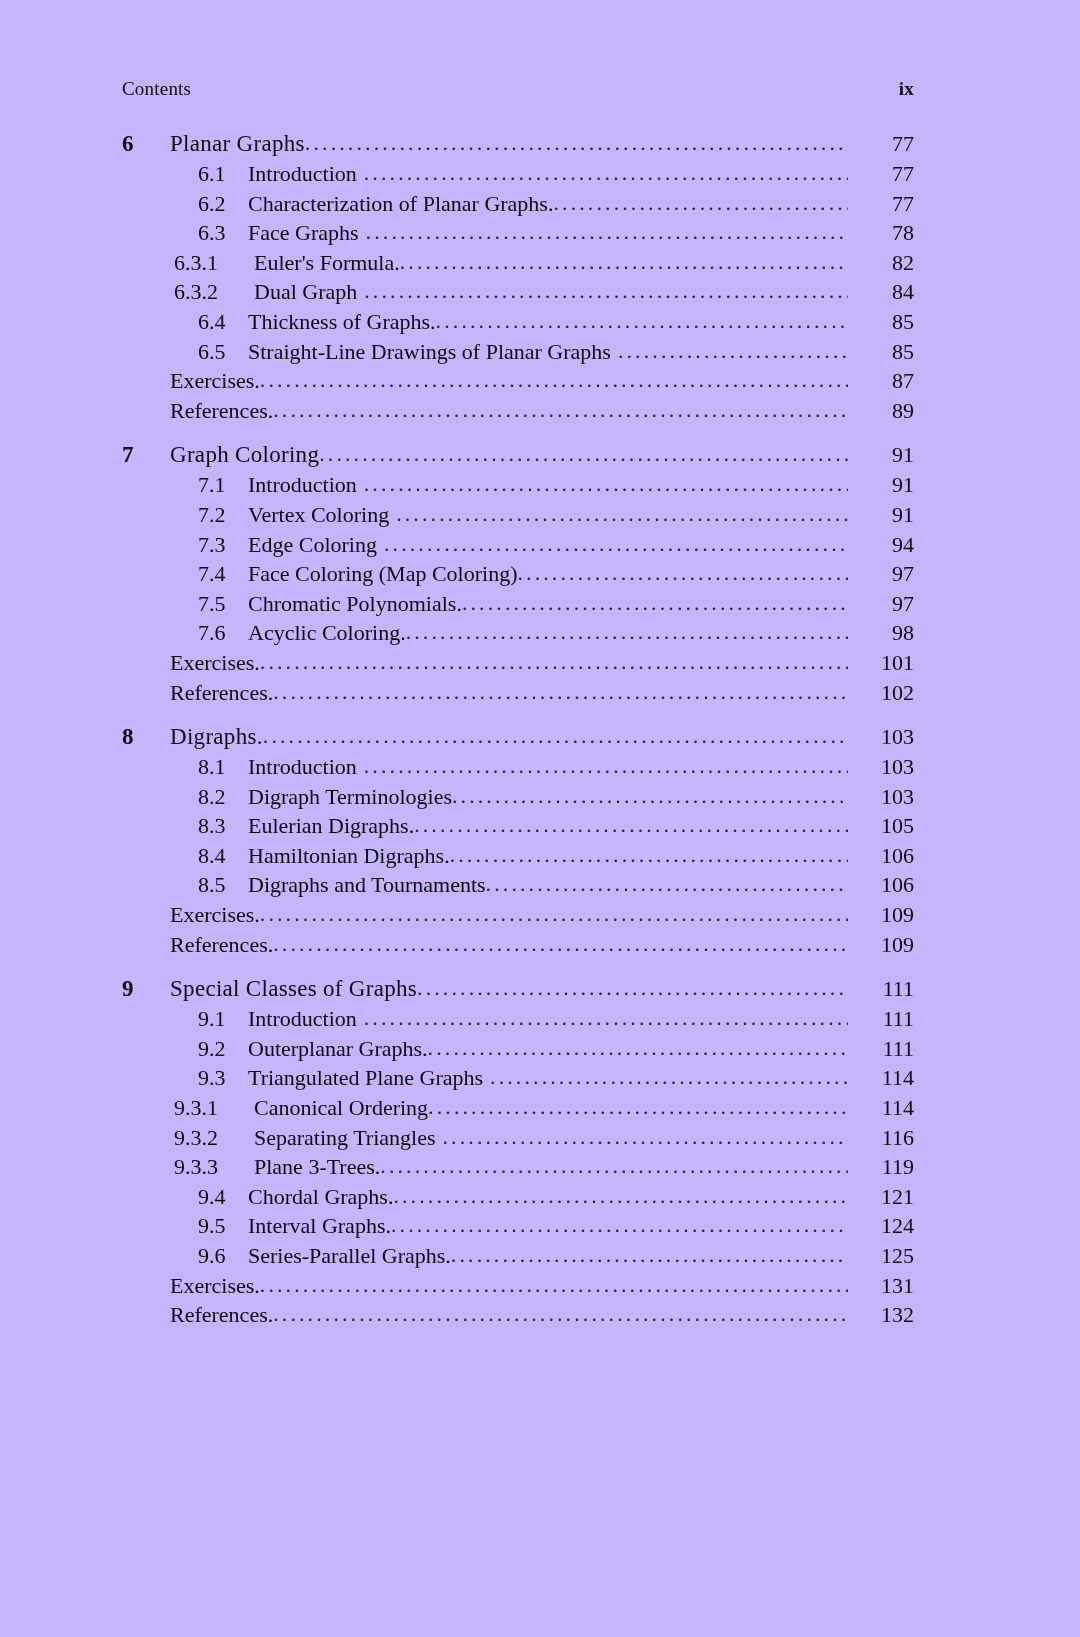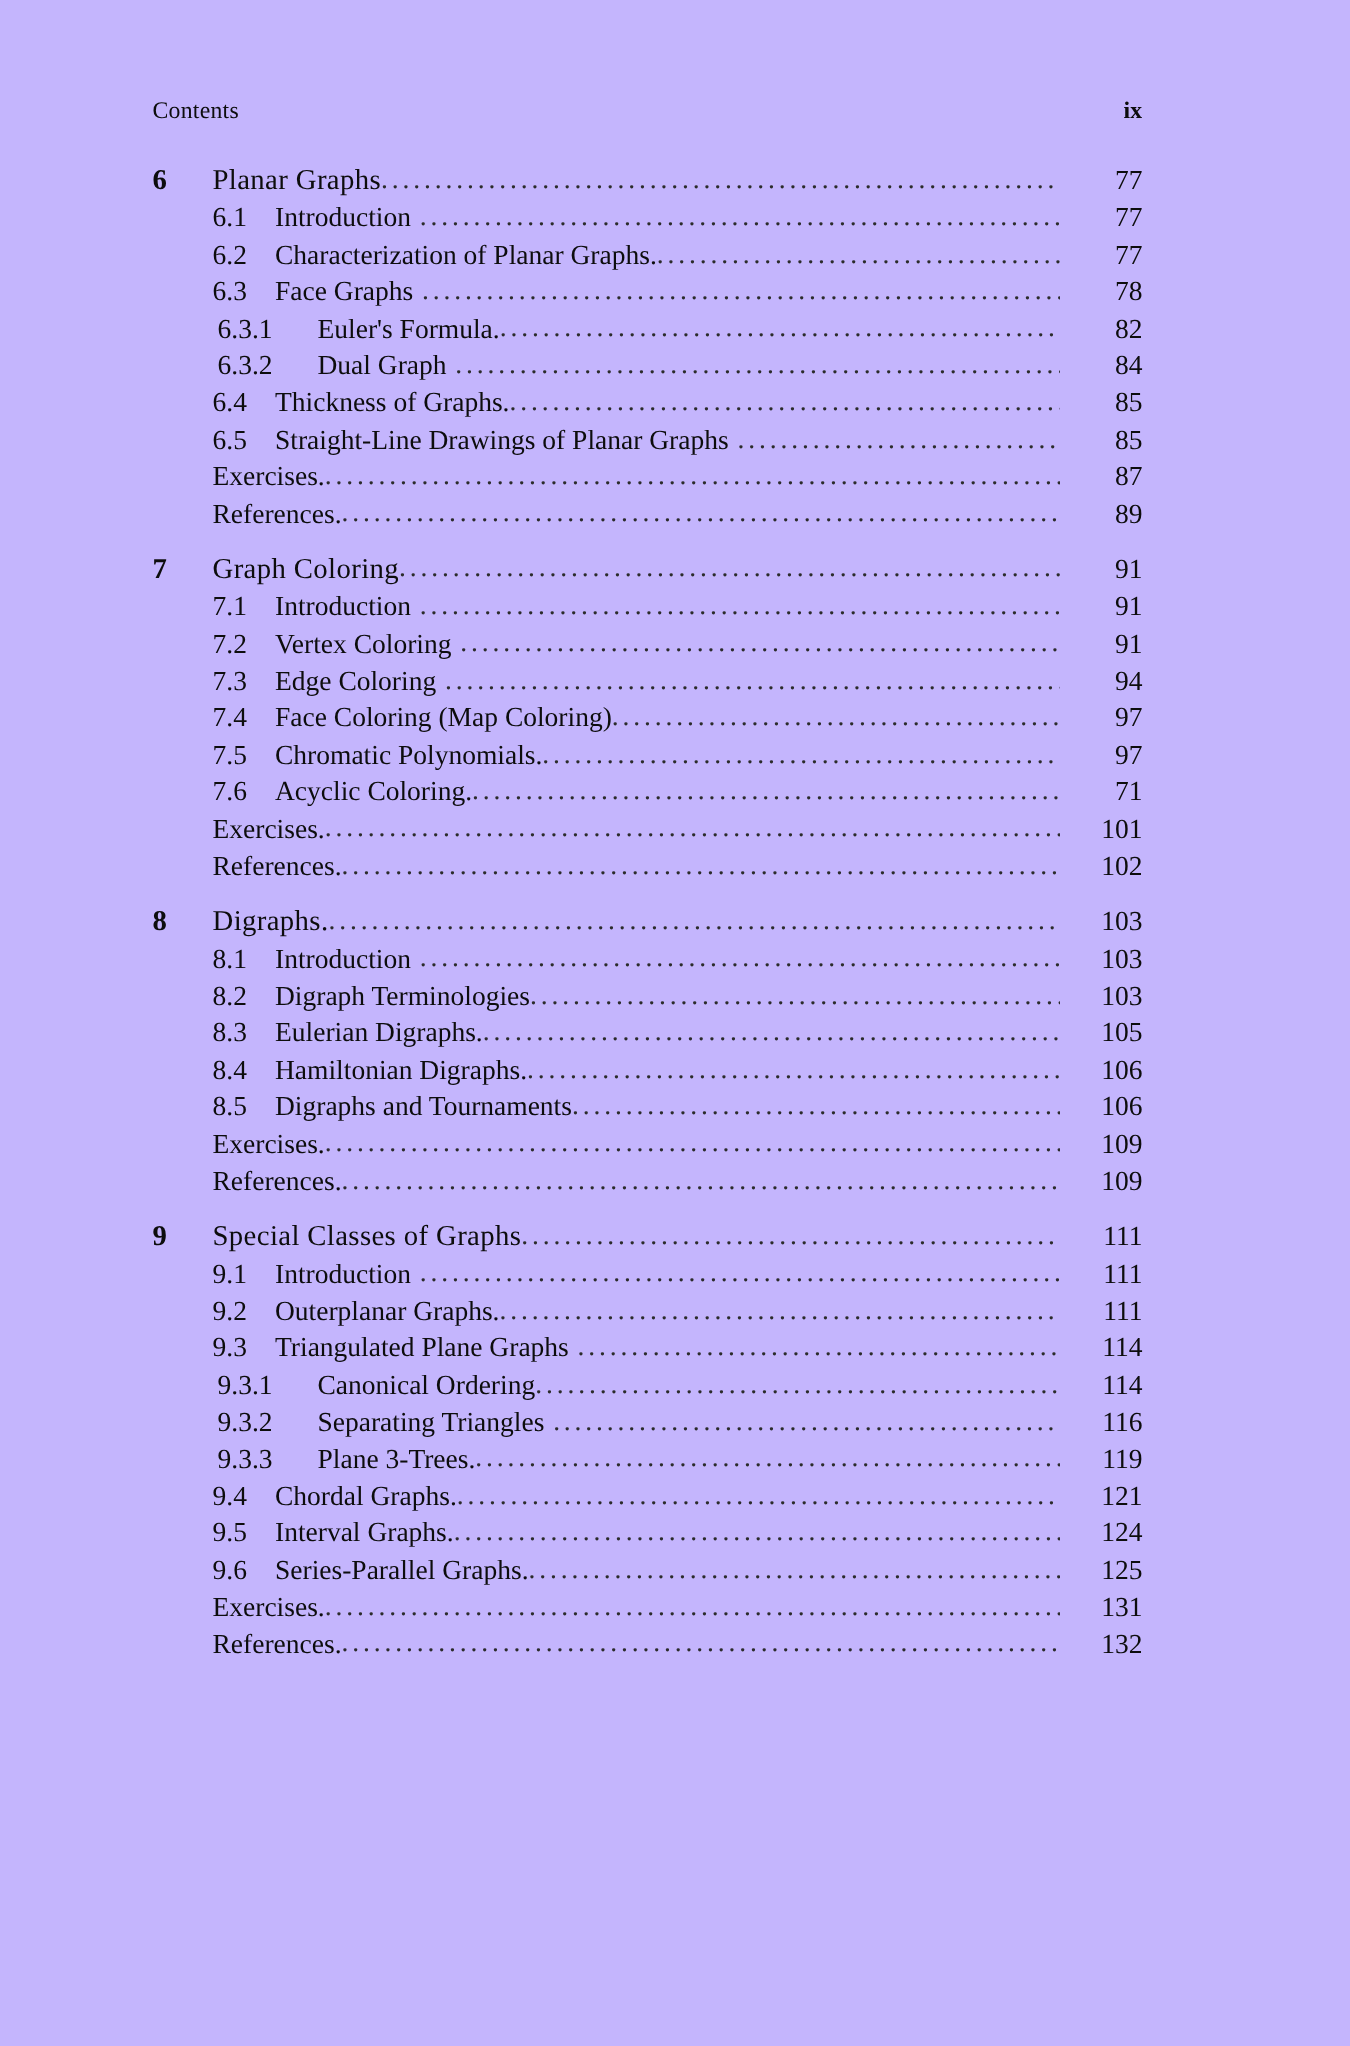--- a/index.html
+++ b/index.html
@@ -93,21 +93,21 @@
   .lvl-chapter .num {
     width: 48px;
     font-weight: bold;
     font-size: 23px;
   }
   .lvl-chapter .title {
     font-weight: normal;
     font-size: 23px;
     letter-spacing: 0.3px;
   }
-  .lvl-section .num  { width: 50px; margin-left: 48px; }
+  .lvl-section .num  { width: 50px; margin-left: 76px; }
   .lvl-section .title{ }
   .lvl-sub .num      { width: 80px; margin-left: 52px; }
   .lvl-sub .title    { }
   .lvl-back .num     { width: 0px; margin-left: 48px; }
   .lvl-back .title   { }
 
   
   .gap-tight { margin-right: 0px; }
   .gap-wide  { margin-right: 7px; }
 </style>
@@ -218,21 +218,21 @@
         <div class="row lvl-section">
           <span class="num">7.5</span>
           <span class="title gap-tight">Chromatic Polynomials.</span>
           <span class="leader"></span>
           <span class="page-no">97</span>
         </div>
         <div class="row lvl-section">
           <span class="num">7.6</span>
           <span class="title gap-tight">Acyclic Coloring.</span>
           <span class="leader"></span>
-          <span class="page-no">71</span>
+          <span class="page-no">98</span>
         </div>
         <div class="row lvl-back">
           <span class="num"></span>
           <span class="title gap-tight">Exercises.</span>
           <span class="leader"></span>
           <span class="page-no">101</span>
         </div>
         <div class="row lvl-back">
           <span class="num"></span>
           <span class="title gap-tight">References.</span>

